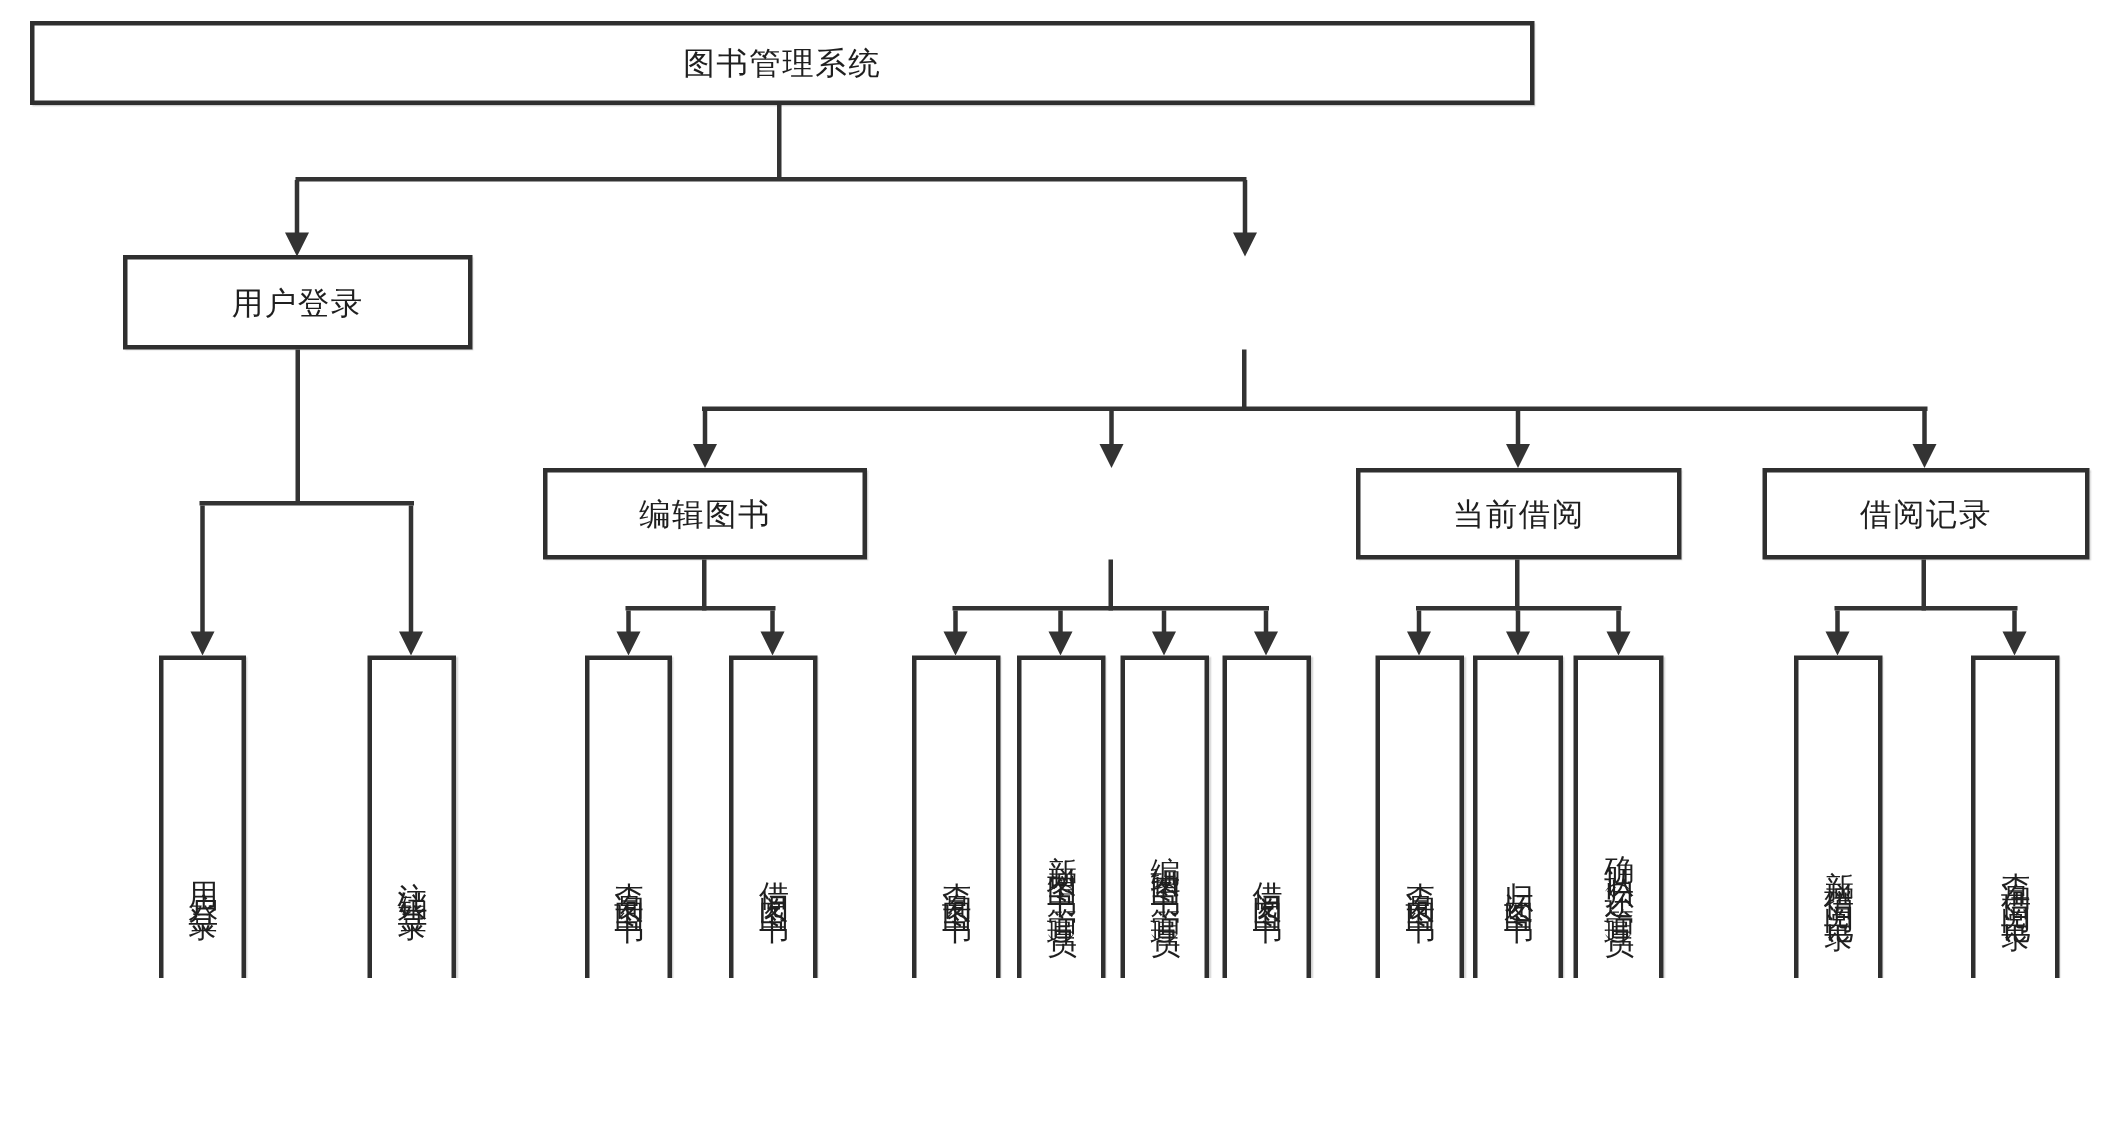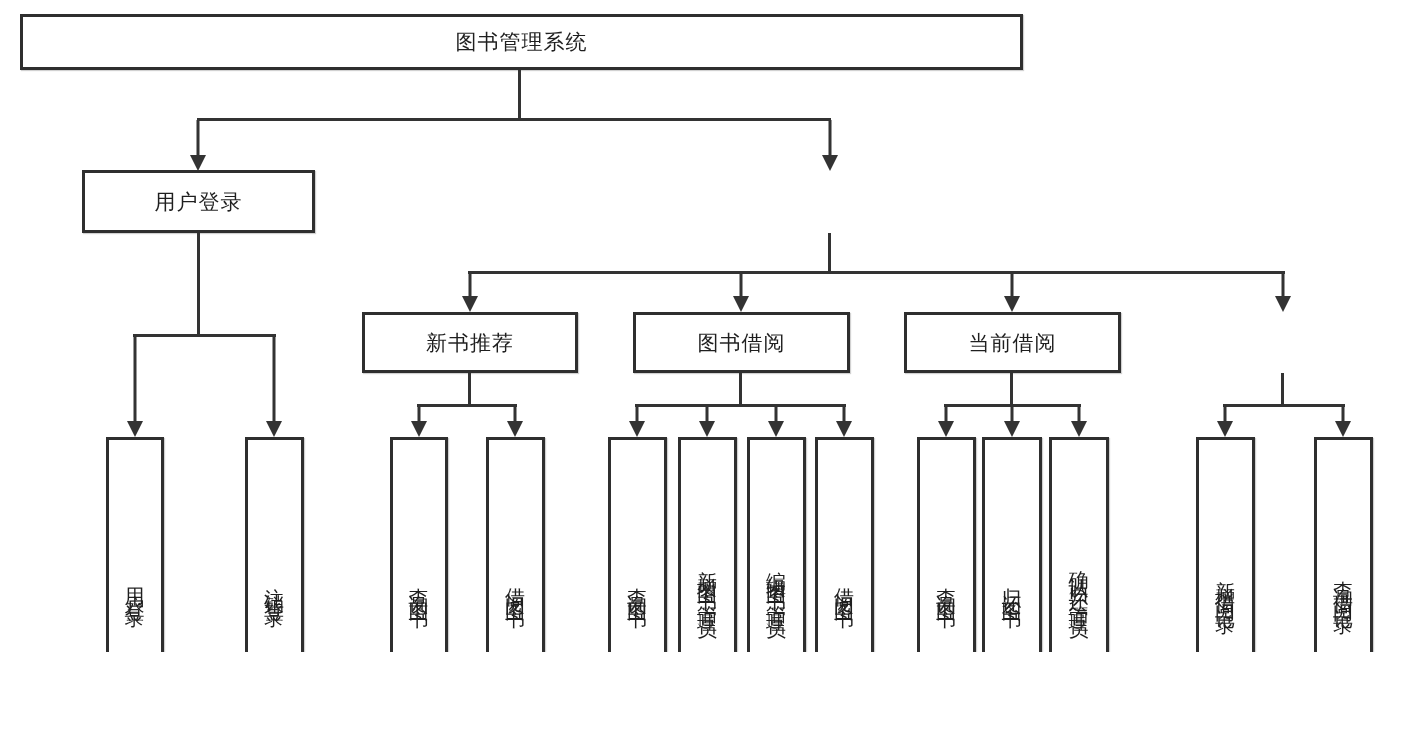--- a/index.html
+++ b/index.html
@@ -110,27 +110,27 @@
   <div class="arrow" style="left:1004px;top:274px;height:38px;">
       <i class="stem"></i>
       <i class="head"></i>
     </div>
   <div class="arrow" style="left:1275px;top:274px;height:38px;">
       <i class="stem"></i>
       <i class="head"></i>
     </div>
 
   <div class="box" style="left:362px;top:312px;width:216px;height:61px;">
-    <span class="lbl">新书推荐</span>
-  </div>
-  <div class="box" style="left:633px;top:312px;width:217px;height:61px;">
-    <span class="lbl">图书借阅</span>
+    <span class="lbl">编辑图书</span>
   </div>
   <div class="box" style="left:904px;top:312px;width:217px;height:61px;">
     <span class="lbl">当前借阅</span>
+  </div>
+  <div class="box" style="left:1175px;top:312px;width:218px;height:61px;">
+    <span class="lbl">借阅记录</span>
   </div>
 
   <div class="vline" style="left:468px;top:373px;height:34px;"></div>
   <div class="hline" style="left:417px;top:404px;width:100px;"></div>
   <div class="arrow" style="left:411px;top:407px;height:30px;">
       <i class="stem"></i>
       <i class="head"></i>
     </div>
   <div class="arrow" style="left:507px;top:407px;height:30px;">
       <i class="stem"></i>

